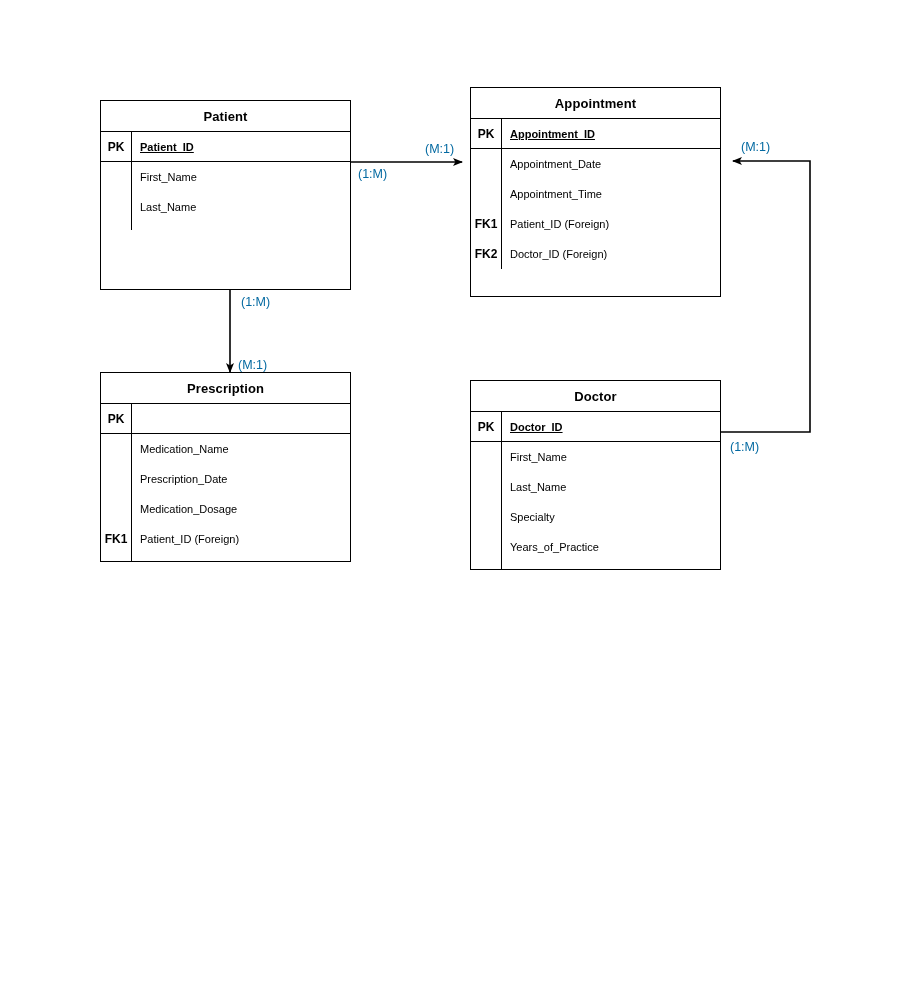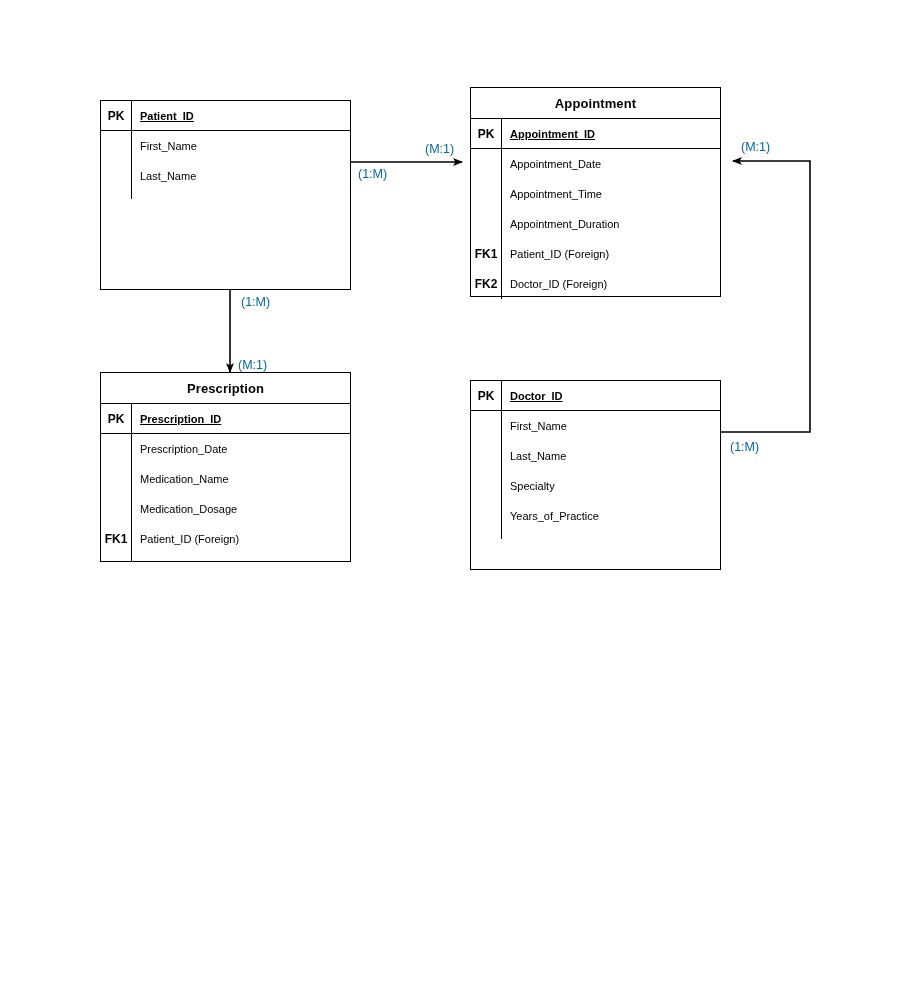--- a/index.html
+++ b/index.html
@@ -136,20 +136,21 @@
   <div class="card-label" style="left:424px; top:142px;">(M:1)</div>
   <div class="card-label" style="left:357px; top:167px;">(1:M)</div>
 
   <div class="card-label" style="left:240px; top:295px;">(1:M)</div>
   <div class="card-label" style="left:237px; top:358px;">(M:1)</div>
 
   <div class="card-label" style="left:740px; top:140px;">(M:1)</div>
   <div class="card-label" style="left:729px; top:440px;">(1:M)</div>
 
   <div class="entity" style="left:100px; top:100px; width:251px; height:190px;">
+    <div class="entity-title">Patient</div>
     <div class="rows">
       <div class="row pk-row">
         <div class="key-cell">PK</div>
         <div class="attr-cell pk-name">Patient_ID</div>
       </div>
       <div class="row">
         <div class="key-cell"></div>
         <div class="attr-cell">First_Name</div>
       </div>
       <div class="row">
@@ -172,65 +173,61 @@
       </div>
       <div class="row">
         <div class="key-cell"></div>
         <div class="attr-cell">Appointment_Date</div>
       </div>
       <div class="row">
         <div class="key-cell"></div>
         <div class="attr-cell">Appointment_Time</div>
       </div>
       <div class="row">
-        <div class="key-cell"></div>
-        <div class="attr-cell">Appointment_Duration</div>
-      </div>
-      <div class="row">
         <div class="key-cell">FK1</div>
         <div class="attr-cell">Patient_ID (Foreign)</div>
       </div>
       <div class="row">
         <div class="key-cell">FK2</div>
         <div class="attr-cell">Doctor_ID (Foreign)</div>
       </div>
     </div>
   </div>
 
   <div class="entity" style="left:100px; top:372px; width:251px; height:190px;">
     <div class="entity-title">Prescription</div>
     <div class="rows">
       <div class="row pk-row">
         <div class="key-cell">PK</div>
-        <div class="attr-cell pk-name">Prescription_ID</div>
+      </div>
+      <div class="row">
+        <div class="key-cell"></div>
+        <div class="attr-cell">Medication_Name</div>
       </div>
       <div class="row">
         <div class="key-cell"></div>
         <div class="attr-cell">Prescription_Date</div>
-      </div>
-      <div class="row">
-        <div class="key-cell"></div>
-        <div class="attr-cell">Medication_Name</div>
       </div>
       <div class="row">
         <div class="key-cell"></div>
         <div class="attr-cell">Medication_Dosage</div>
       </div>
       <div class="row">
         <div class="key-cell">FK1</div>
         <div class="attr-cell">Patient_ID (Foreign)</div>
       </div>
       <div class="row pad-row">
         <div class="key-cell"></div>
         <div class="attr-cell"></div>
       </div>
     </div>
   </div>
 
   <div class="entity" style="left:470px; top:380px; width:251px; height:190px;">
+    <div class="entity-title">Doctor</div>
     <div class="rows">
       <div class="row pk-row">
         <div class="key-cell">PK</div>
         <div class="attr-cell pk-name">Doctor_ID</div>
       </div>
       <div class="row">
         <div class="key-cell"></div>
         <div class="attr-cell">First_Name</div>
       </div>
       <div class="row">

